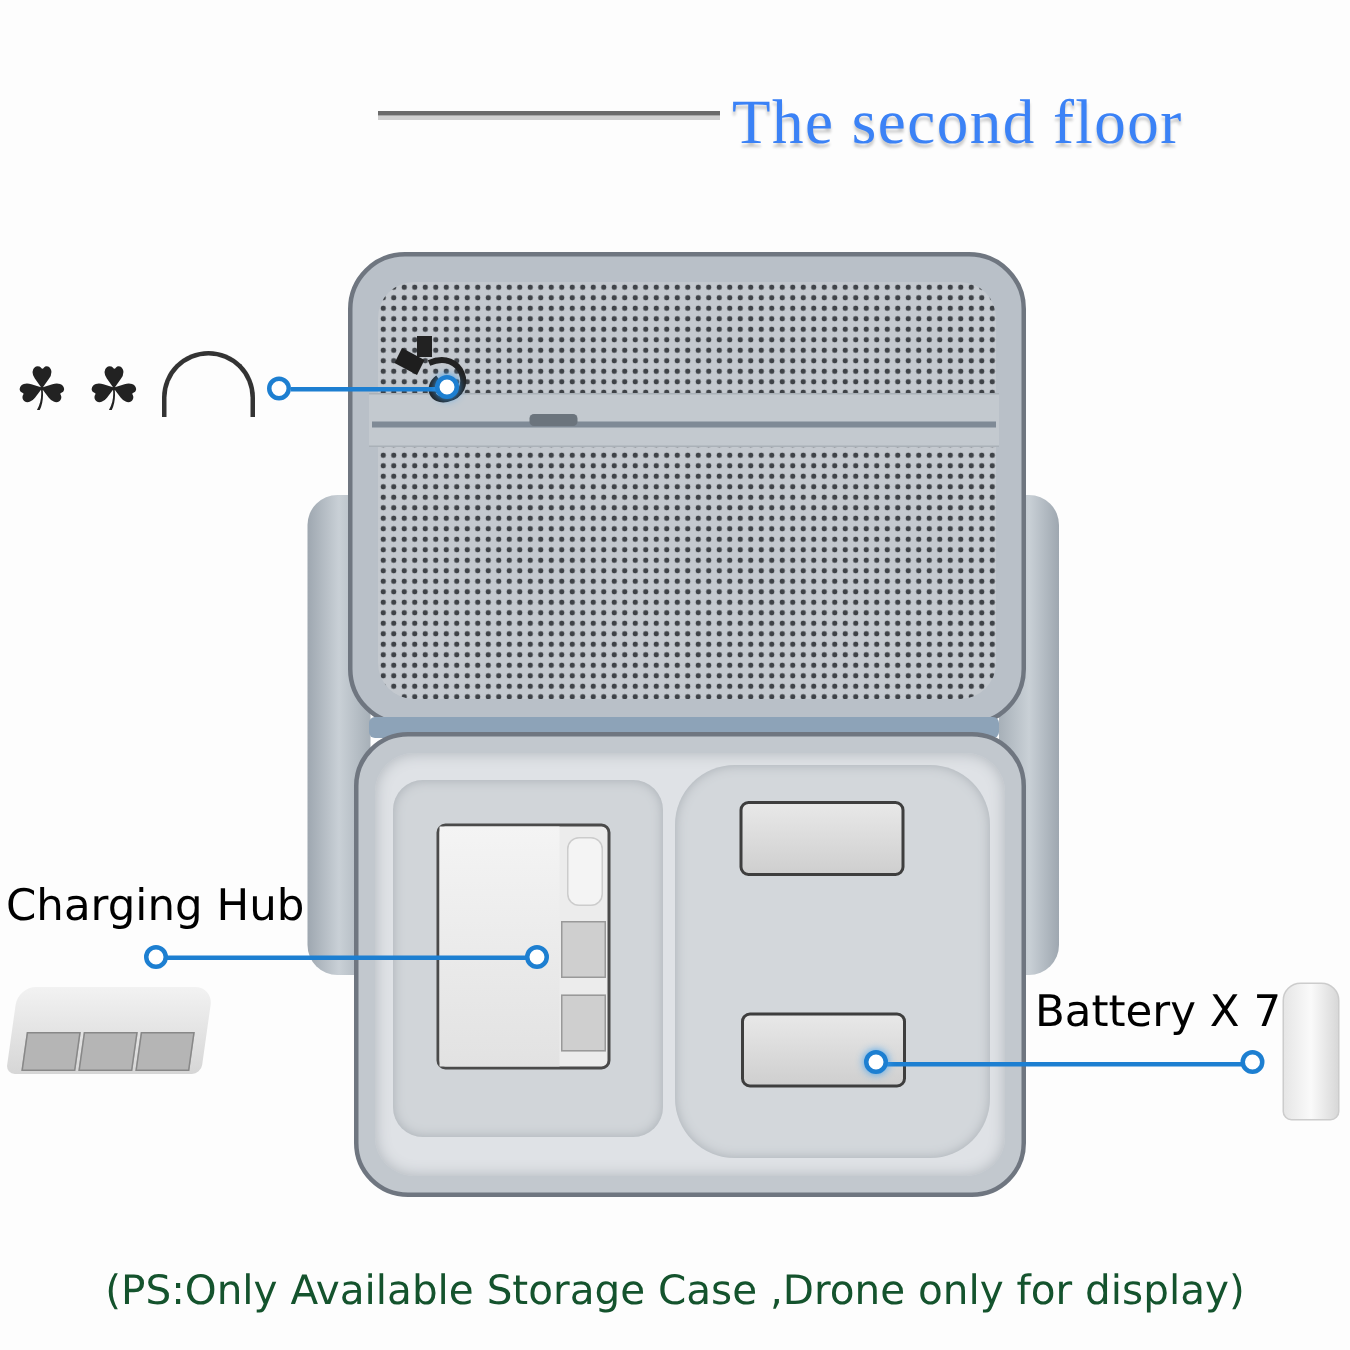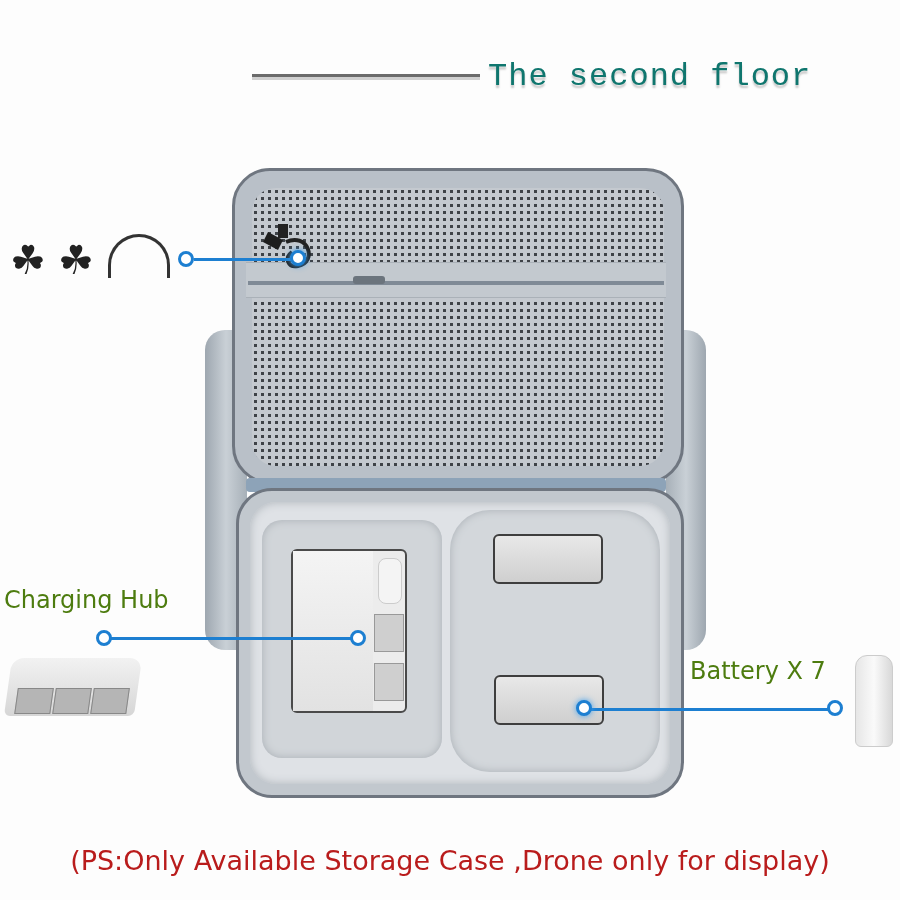--- a/index.html
+++ b/index.html
@@ -1,20 +1,20 @@
 <!DOCTYPE html>
 <html><head>
 <meta charset="utf-8">
 <style>
   html,body{margin:0;padding:0;}
   body{width:900px;height:900px;background:#fdfdfd;position:relative;overflow:hidden;font-family:"DejaVu Sans",sans-serif;}
   .abs{position:absolute;}
   
   .hdr-line{left:252px;top:74px;width:228px;height:3px;background:#6b6b6b;box-shadow:0 3px 0 #d0d0d0;}
-  .hdr-title{left:488px;top:58px;font-size:32px;color:#0f766e;letter-spacing:1px;text-shadow:0 3px 2px #c8c8c8;font-family:Liberation Mono, monospace;}
+  .hdr-title{left:488px;top:58px;font-size:42px;color:#3b82f6;letter-spacing:1px;text-shadow:0 3px 2px #c8c8c8;font-family:Liberation Serif, serif;}
   
   .strap-l{left:205px;top:330px;width:42px;height:320px;background:linear-gradient(90deg,#9ea7b0,#c9d0d6 50%,#a7b0b8);border-radius:20px 0 0 20px;}
   .strap-r{left:666px;top:330px;width:40px;height:320px;background:linear-gradient(90deg,#a7b0b8,#c9d0d6 50%,#9ea7b0);border-radius:0 20px 20px 0;}
   
   .lid{left:232px;top:168px;width:452px;height:316px;background:#b9c0c8;border:3px solid #6f7680;border-radius:38px;box-sizing:border-box;}
   .mesh{left:252px;top:188px;width:412px;height:278px;border-radius:24px;background-color:#c4c9cf;
         background-image:radial-gradient(circle,#3e4247 1.6px,transparent 2px);background-size:7px 7px;}
   .zip-band{left:246px;top:262px;width:420px;height:34px;background:#c3c9cf;border-top:1px solid #aab1b8;border-bottom:1px solid #aab1b8;}
   .zip-line{left:248px;top:281px;width:416px;height:4px;background:#7f8a96;}
   .zip-pull{left:353px;top:276px;width:32px;height:8px;background:#6b747d;border-radius:3px;}
@@ -26,22 +26,22 @@
   .well-l{left:262px;top:520px;width:180px;height:238px;background:#d1d5d9;border-radius:20px;box-shadow:inset 0 0 8px #a9afb5;}
   .well-r{left:450px;top:510px;width:210px;height:262px;background:#d3d7db;border-radius:40px;box-shadow:inset 0 0 8px #a9afb5;}
   .hub{left:291px;top:549px;width:116px;height:164px;background:#ececec;border:2px solid #4a4a4a;border-radius:6px;box-sizing:border-box;}
   .hub-face{left:293px;top:551px;width:80px;height:160px;background:linear-gradient(180deg,#f4f4f4,#e2e2e2);}
   .hub-port{width:28px;height:36px;background:#cfcfcf;border:1px solid #999;}
   .batt{width:110px;height:50px;background:linear-gradient(180deg,#e8e8e8,#cfcfcf);border:2px solid #3e3e3e;border-radius:6px;box-sizing:border-box;}
   
   .cline{height:3px;background:#1d7fd1;}
   .dot{width:16px;height:16px;border:3px solid #1d7fd1;border-radius:50%;background:#fff;box-sizing:border-box;}
   .dot.glow{box-shadow:0 0 6px #3da0f0;}
-  .label{font-size:24px;color:#4d7c0f;font-family:"DejaVu Sans",sans-serif;}
-  .footer{left:0;width:900px;top:845px;text-align:center;font-size:27px;color:#b91c1c;font-family:"DejaVu Sans",sans-serif;}
+  .label{font-size:29px;color:#000000;font-family:"DejaVu Sans",sans-serif;}
+  .footer{left:0;width:900px;top:845px;text-align:center;font-size:27px;color:#14532d;font-family:"DejaVu Sans",sans-serif;}
   
   .prop{font-size:40px;color:#222;line-height:1;}
   .cable-ic{left:108px;top:234px;width:62px;height:44px;border:3px solid #333;border-bottom:none;border-radius:32px 32px 0 0;box-sizing:border-box;}
   .mini-hub{left:8px;top:658px;width:130px;height:58px;background:linear-gradient(180deg,#f2f2f2,#d6d6d6);border-radius:12px 12px 6px 6px;transform:skewX(-8deg);}
   .mini-slot{top:30px;width:34px;height:24px;background:#b5b5b5;border:1px solid #888;}
   .mini-batt{left:855px;top:655px;width:36px;height:90px;background:linear-gradient(90deg,#e6e6e6,#fafafa,#d8d8d8);border-radius:12px 12px 6px 6px;border:1px solid #ccc;}
 </style>
 </head>
 <body>
 

